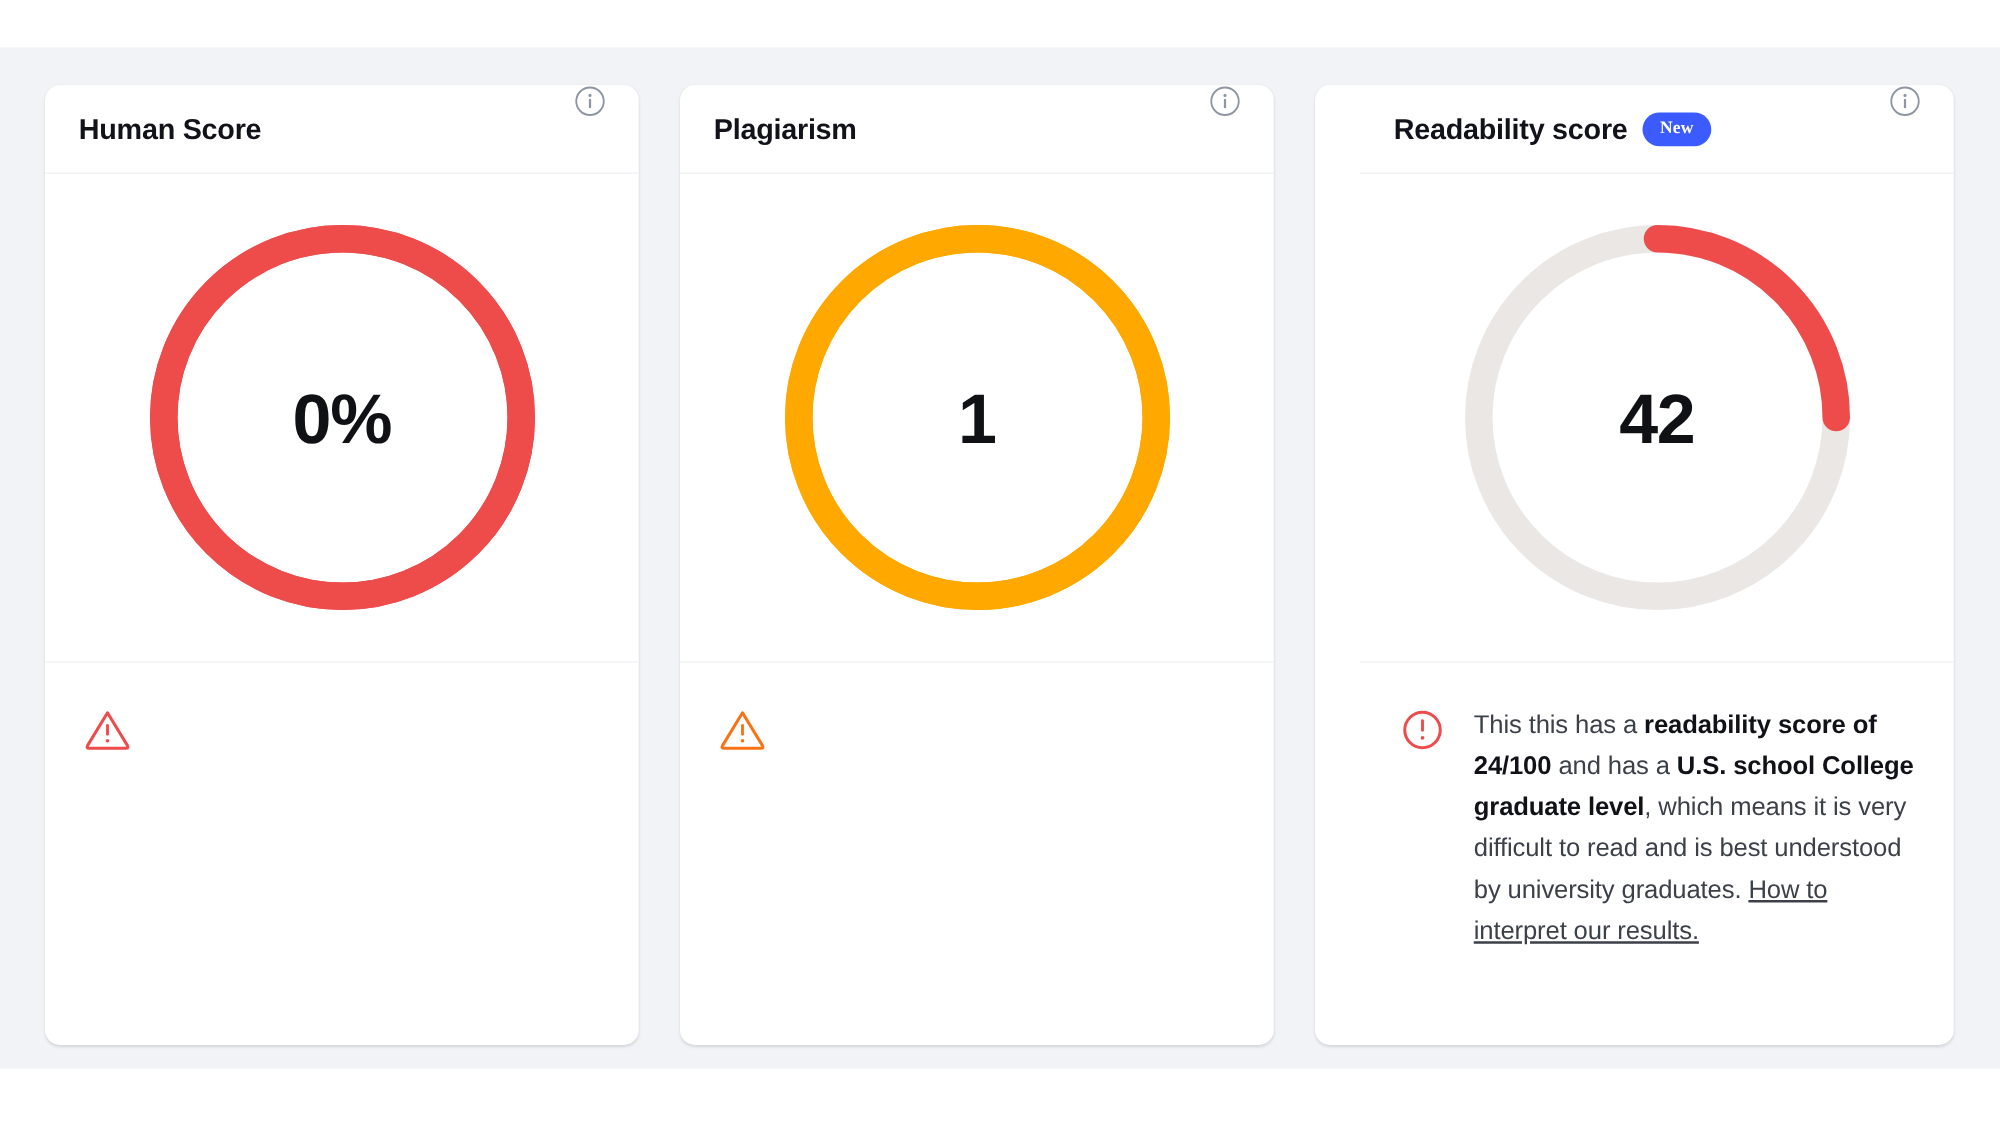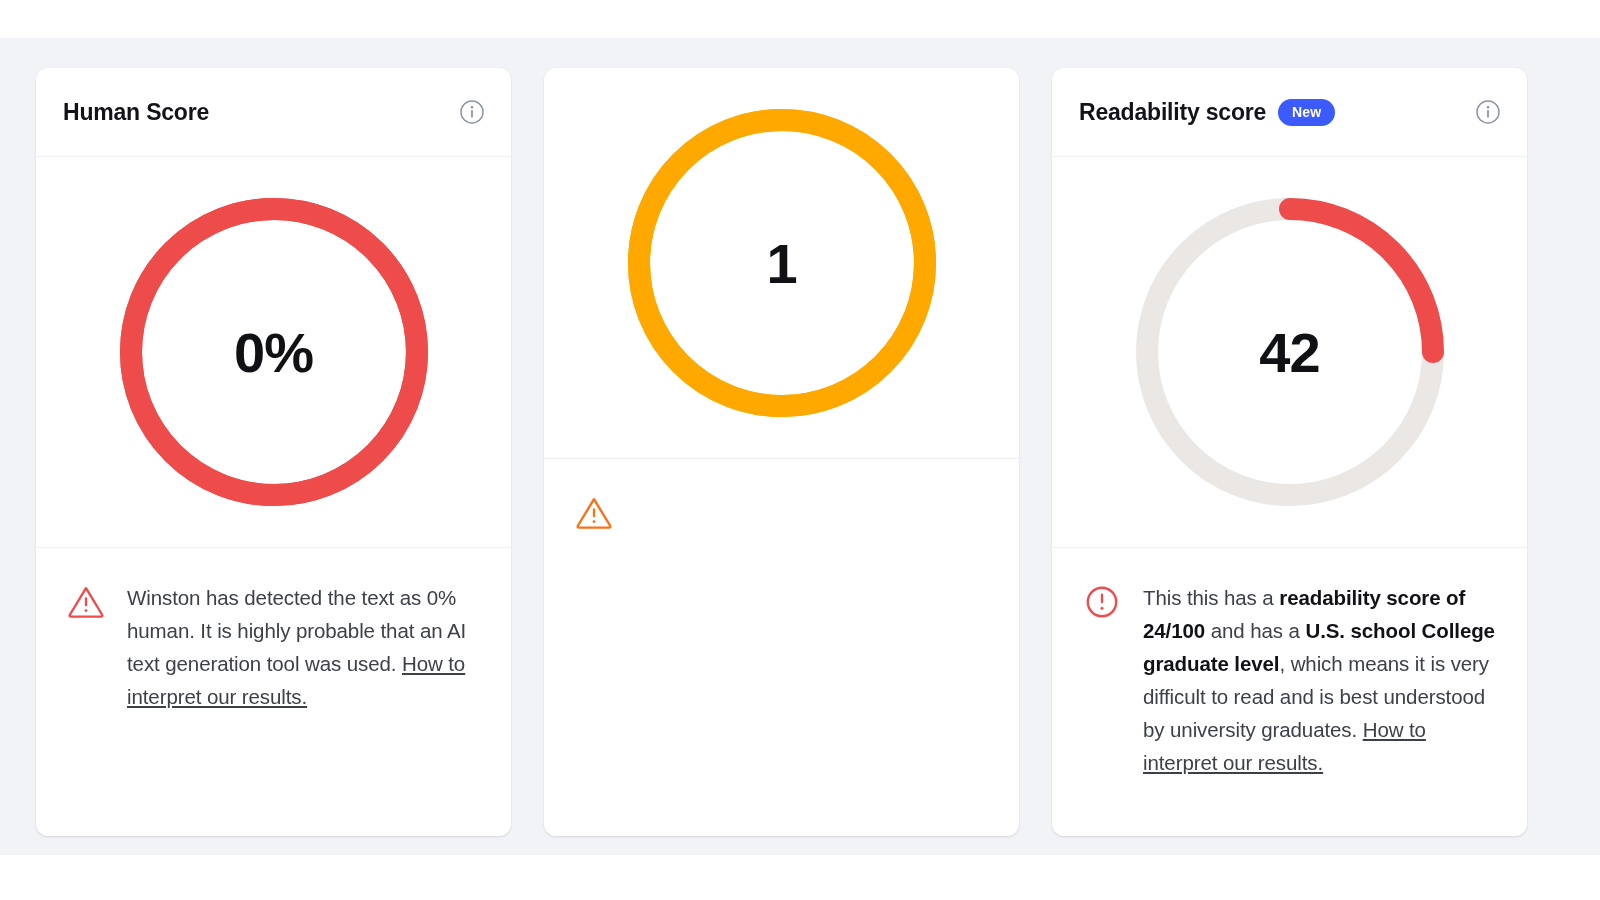--- a/index.html
+++ b/index.html
@@ -43,28 +43,27 @@
 
   .card {
     width: 475px;
     background: #ffffff;
     border-radius: 12px;
     box-shadow: 0 1px 2px rgba(16, 24, 40, 0.06), 0 1px 3px rgba(16, 24, 40, 0.07);
     display: flex;
     flex-direction: column;
     overflow: hidden;
   }
-  .card.tall { min-height: 768px; }
+  .card.tall { min-height: 768px; padding-left: 36px; }
 
   .card-header {
-    height: 89px;
+    height: 71px;
     box-sizing: border-box;
     padding: 0 26px 0 27px;
     display: flex;
-    align-items: center;
     justify-content: space-between;
     border-bottom: 1px solid #eef0f2;
   }
   .card-title-wrap {
     display: flex;
     align-items: center;
     gap: 12px;
   }
   .card-title {
     font-size: 23px;
@@ -77,20 +76,21 @@
     display: inline-flex;
     align-items: center;
     justify-content: center;
     background: #3b5bfe;
     color: #ffffff;
     font-size: 14px;
     font-weight: 700;
     border-radius: 999px;
     padding: 5px 14px 6px;
     letter-spacing: 0.1px;
+    font-family: Liberation Serif, serif;
   }
 
   .info-icon {
     width: 26px;
     height: 26px;
     flex: 0 0 26px;
     display: block;
   }
 
   .gauge-area {
@@ -186,25 +186,36 @@
         </div>
 
         <div class="card-footer">
           <span>
             <svg class="status-icon" viewBox="0 0 38 38" fill="none">
               <path d="M19 5.2 L35 31.5 Q36.1 33.6 33.7 33.6 L4.3 33.6 Q1.9 33.6 3 31.5 Z" stroke="#ee4b4b" stroke-width="2.4" stroke-linejoin="round" fill="none"></path>
               <rect x="17.85" y="14.2" width="2.3" height="9.3" rx="1.15" fill="#ee4b4b"></rect>
               <circle cx="19" cy="27.6" r="1.45" fill="#ee4b4b"></circle>
             </svg>
           </span>
-          <div class="footer-text"><span>Winston has detected the text as 0% human. It is highly probable that an AI text generation tool was used. </span><span class="link">How to interpret our results.</span></div>
         </div>
       </div>
 
       <div class="card">
+        <div class="card-header">
+          <div class="card-title-wrap">
+            <span class="card-title">Plagiarism</span>
+          </div>
+          <span title="info">
+            <svg class="info-icon" viewBox="0 0 26 26" fill="none">
+              <circle cx="13" cy="13" r="11" stroke="#8e96a3" stroke-width="1.5"></circle>
+              <circle cx="13" cy="8.3" r="1.25" fill="#8e96a3"></circle>
+              <rect x="12.1" y="11" width="1.8" height="7.6" rx="0.9" fill="#8e96a3"></rect>
+            </svg>
+          </span>
+        </div>
 
         <div class="gauge-area">
           <div class="gauge">
             <svg viewBox="0 0 318 318">
               <circle cx="159" cy="159" r="143" fill="none" stroke="#ffa800" stroke-width="22"></circle>
               <circle class="arc" cx="159" cy="159" r="143" fill="none" stroke="#ffa800" stroke-width="22" stroke-linecap="butt" stroke-dasharray="898.4954989266809 0"></circle>
             </svg>
             <div class="gauge-value">1</div>
           </div>
         </div>

